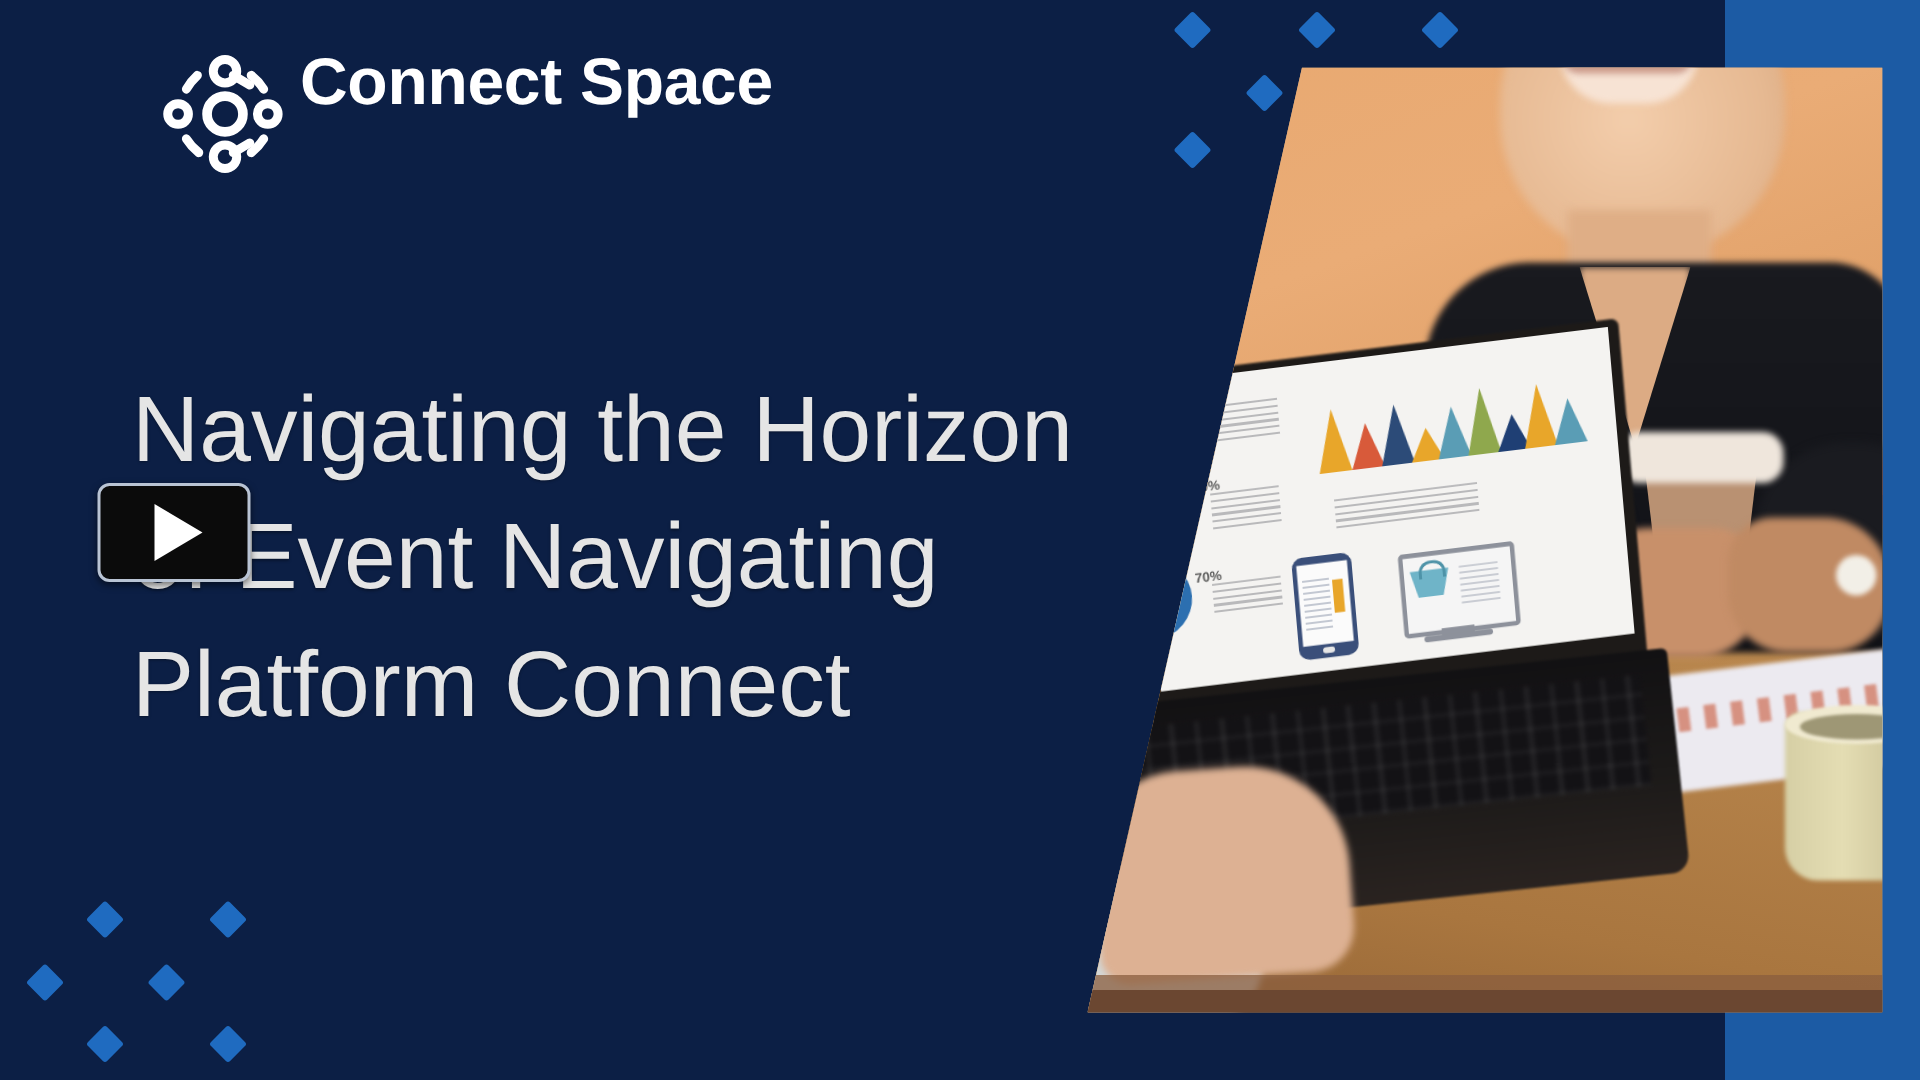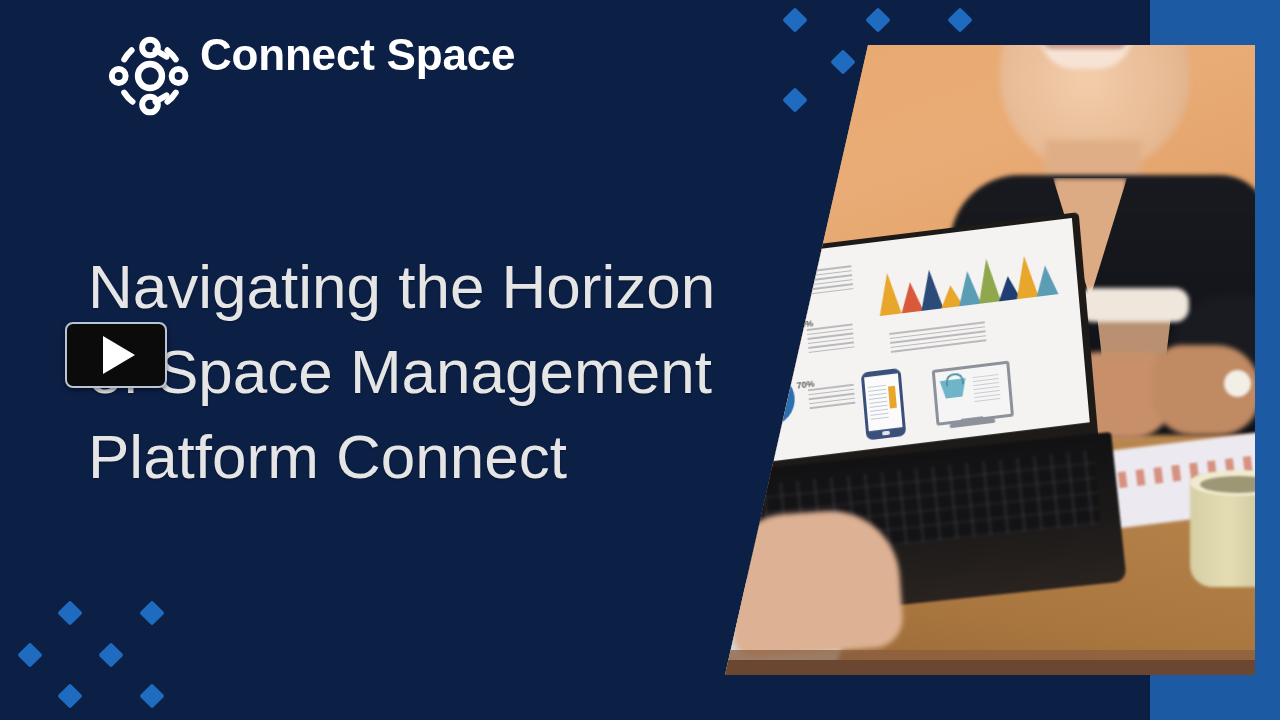--- a/index.html
+++ b/index.html
@@ -581,21 +581,21 @@
       <circle cx="50" cy="19" r="8.5" fill="none" stroke="#ffffff" stroke-width="6.5"></circle>
       <circle cx="50" cy="81" r="8.5" fill="none" stroke="#ffffff" stroke-width="6.5"></circle>
       <circle cx="16" cy="50" r="7.5" fill="none" stroke="#ffffff" stroke-width="6.5"></circle>
       <circle cx="81" cy="50" r="7.5" fill="none" stroke="#ffffff" stroke-width="6.5"></circle>
     </svg>
     <div class="logo-text">Connect Space</div>
   </div>
 
   <div class="title">
     <div>Navigating the Horizon</div>
-    <div><span>of</span> <span>Space Management</span></div>
+    <div><span>of</span> <span>Event Navigating</span></div>
     <div>Platform Connect</div>
   </div>
 
   <div class="play-overlay">
     <div class="play-tri"></div>
   </div>
 
 </div>
 
 </body></html>

